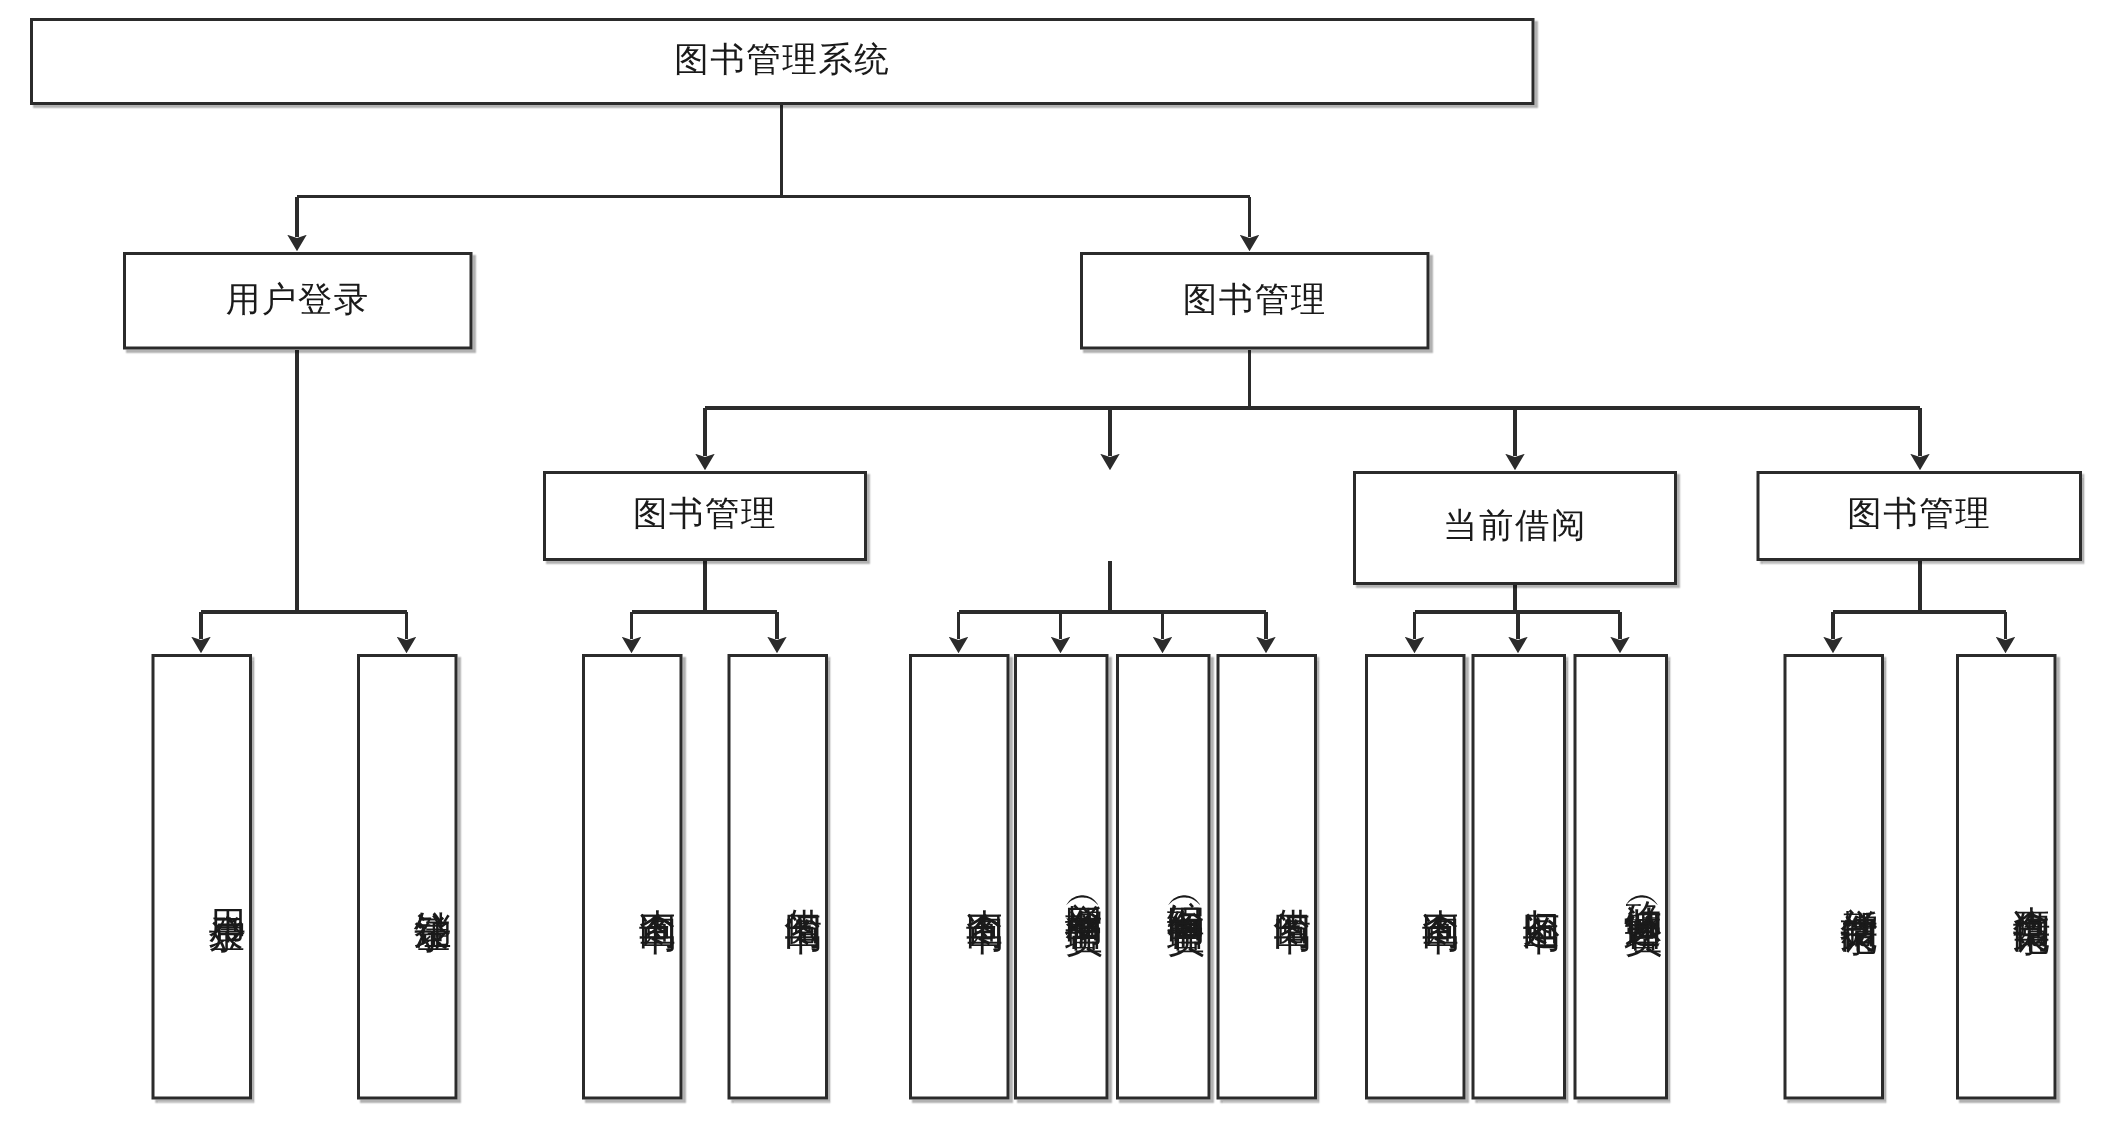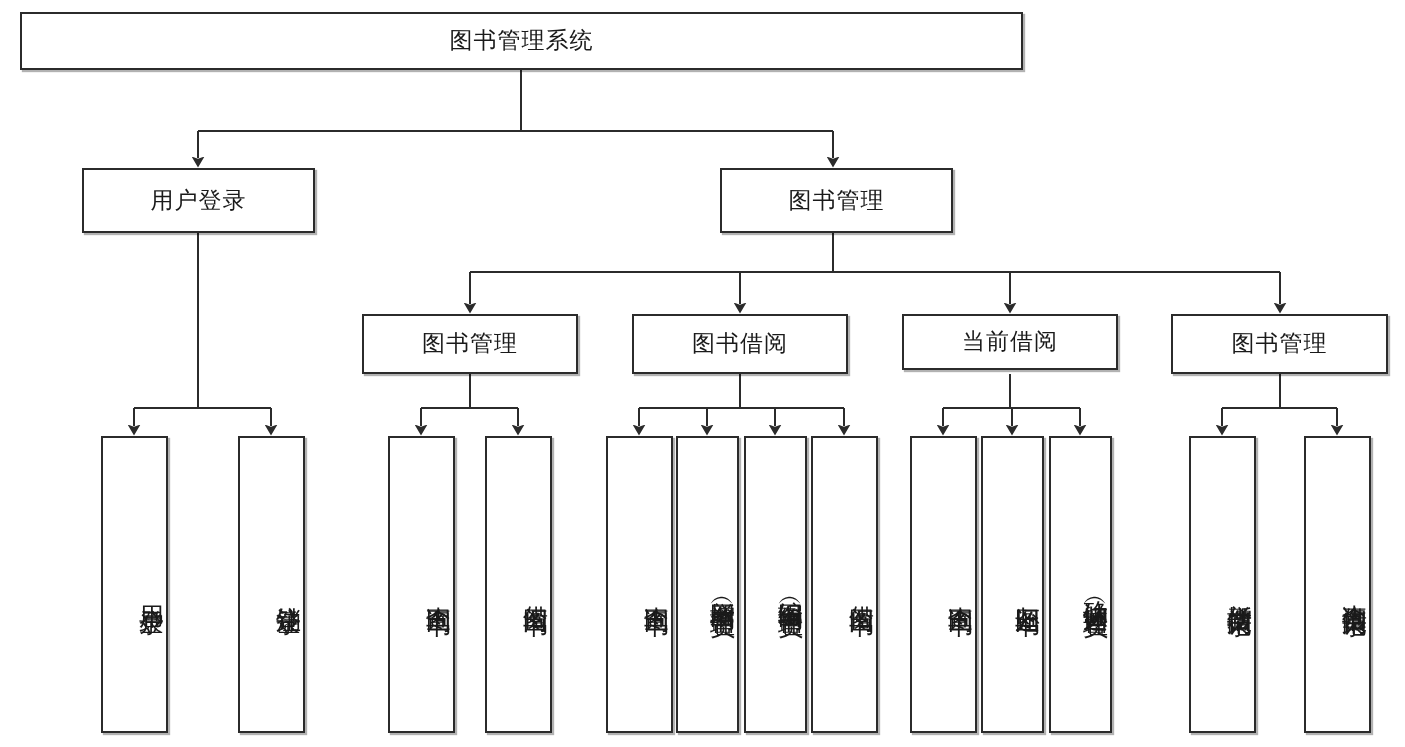--- a/index.html
+++ b/index.html
@@ -127,24 +127,21 @@
   <div class="node h" style="left:82px; top:168px; width:233px; height:65px;">
     <span>用户登录</span>
   </div>
   <div class="node h" style="left:720px; top:168px; width:233px; height:65px;">
     <span>图书管理</span>
   </div>
 
   <div class="node h" style="left:362px; top:314px; width:216px; height:60px;">
     <span>图书管理</span>
   </div>
-  <div class="node h" style="left:632px; top:314px; width:216px; height:60px;">
-    <span>图书借阅</span>
-  </div>
-  <div class="node h" style="left:902px; top:314px; width:216px; height:56px;">
+  <div class="node h" style="left:902px; top:314px; width:216px; height:76px;">
     <span>当前借阅</span>
   </div>
   <div class="node h" style="left:1171px; top:314px; width:217px; height:60px;">
     <span>图书管理</span>
   </div>
 
   <div class="node v" style="left:101px; top:436px; width:67px; height:297px;">
     <span class="vtext">用户登录</span>
   </div>
   <div class="node v" style="left:238px; top:436px; width:67px; height:297px;">

